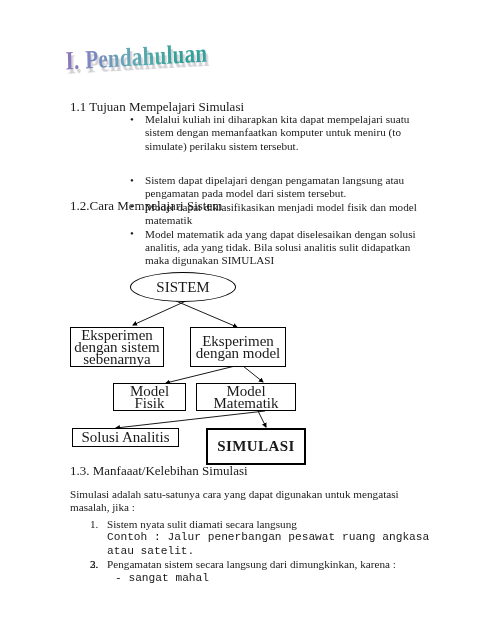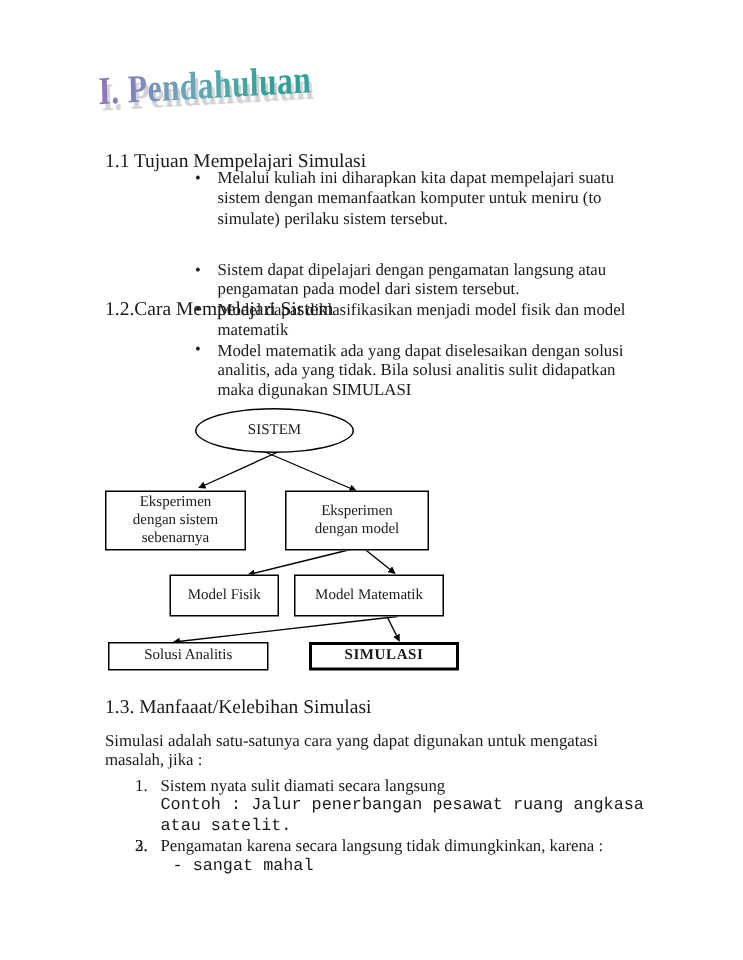--- a/index.html
+++ b/index.html
@@ -115,21 +115,21 @@
   }
   .node {
     position: absolute;
     box-sizing: border-box;
     border: 1px solid #000000;
     background: #ffffff;
     display: flex;
     align-items: center;
     justify-content: center;
     text-align: center;
-    font-size: 10px;
+    font-size: 15px;
     line-height: 12.2px;
     font-family: "Liberation Serif", "DejaVu Serif", serif;
   }
   .node.ellipse {
     border-radius: 50%;
   }
   .node.thick {
     border: 2px solid #000000;
     font-weight: 700;
     letter-spacing: 0.4px;
@@ -201,37 +201,37 @@
 
   <div class="node" style="left:190px; top:327px; width:96px; height:40px; white-space:pre-line;">Eksperimen
 dengan model</div>
 
   <div class="node" style="left:113px; top:383px; width:73px; height:28px;">Model Fisik</div>
 
   <div class="node" style="left:196px; top:383px; width:100px; height:28px;">Model Matematik</div>
 
   <div class="node" style="left:72px; top:428px; width:107px; height:19px;">Solusi Analitis</div>
 
-  <div class="node thick" style="left:206px; top:428px; width:100px; height:19px;">SIMULASI</div>
+  <div class="node thick" style="left:206px; top:428px; width:100px; height:37px;">SIMULASI</div>
 
   <div class="txt heading" style="top:464px;">1.3. Manfaaat/Kelebihan Simulasi</div>
 
   <div class="txt" style="left:70px; top:488px; width:330px;">Simulasi adalah satu-satunya cara yang dapat digunakan untuk mengatasi masalah, jika :</div>
 
   <div class="txt" style="left:90px; top:518px; width:350px;">
     <ul class="num-list">
       <li>
         <span class="num">1.</span>
         <span>Sistem nyata sulit diamati secara langsung</span>
         <span class="sub-line">Contoh : Jalur penerbangan pesawat ruang angkasa atau satelit.</span>
       </li>
       <li>
         <span class="num">2.</span>
       </li>
       <li>
         <span class="num">3.</span>
-        <span>Pengamatan karena secara langsung tidak dimungkinkan, karena :</span>
+        <span>Pengamatan sistem secara langsung dari dimungkinkan, karena :</span>
         <span class="sub-line" style="padding-left:8px;">- sangat mahal</span>
       </li>
     </ul>
   </div>
 
 </div>
 
 </body></html>

